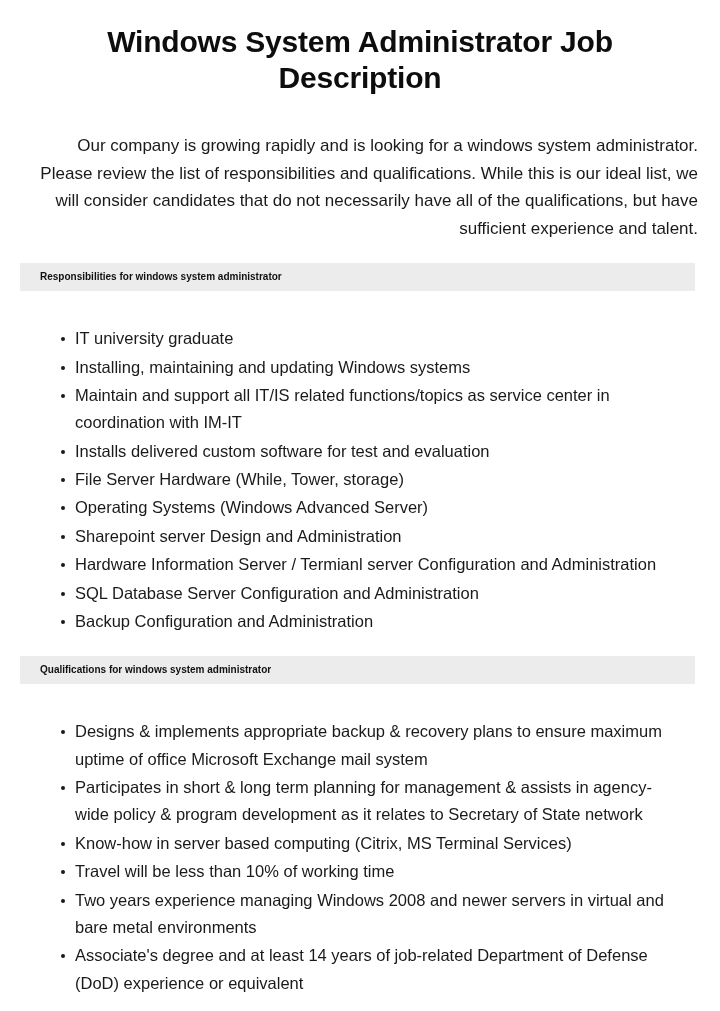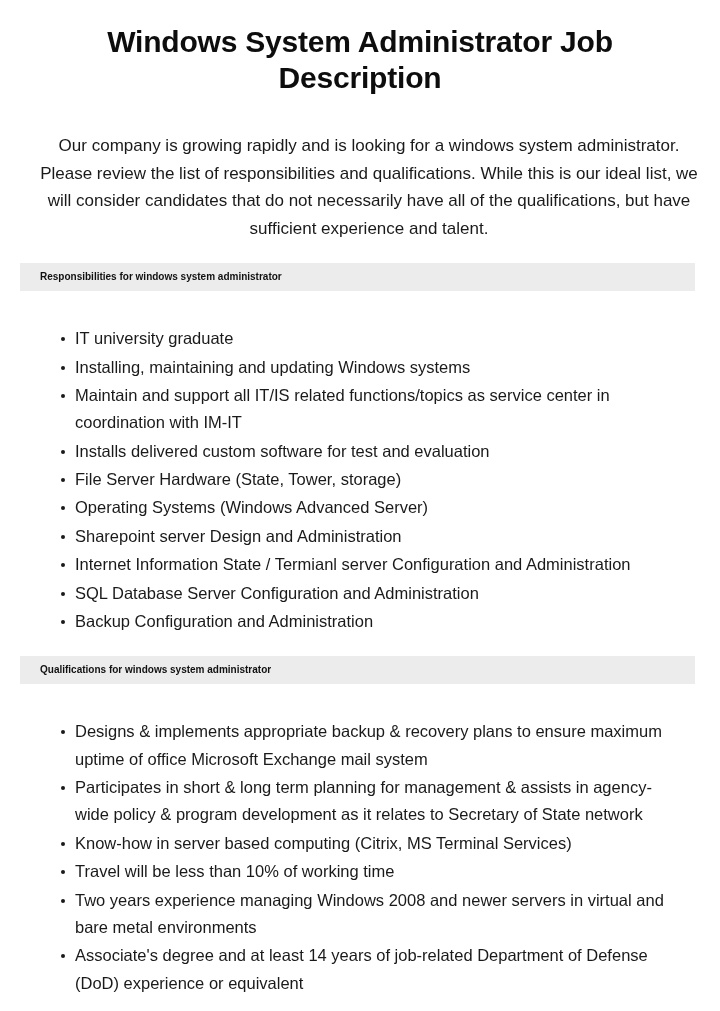--- a/index.html
+++ b/index.html
@@ -32,21 +32,21 @@
     text-align: center;
     letter-spacing: -0.2px;
     color: #0d0d0d;
   }
   .intro {
     margin: 0;
     padding: 20px 22px 0 40px;
     font-size: 17px;
     line-height: 1.62;
     color: #1a1a1a;
-    text-align: center;
+    text-align: right;
   }
   .section-header {
     margin: 21px 25px 0 20px;
     background: #ececec;
     padding: 8px 0 8px 20px;
     font-size: 10px;
     font-weight: 700;
     line-height: 1.2;
     color: #111111;
     box-sizing: border-box;
@@ -91,24 +91,24 @@
 
   <p class="intro">Our company is growing rapidly and is looking for a windows system administrator. Please review the list of responsibilities and qualifications. While this is our ideal list, we will consider candidates that do not necessarily have all of the qualifications, but have sufficient experience and talent.</p>
 
   <div class="section-header">Responsibilities for windows system administrator</div>
 
   <ul class="bullet-list first-list">
     <li class="bullet-item">IT university graduate</li>
     <li class="bullet-item">Installing, maintaining and updating Windows systems</li>
     <li class="bullet-item">Maintain and support all IT/IS related functions/topics as service center in coordination with IM-IT</li>
     <li class="bullet-item">Installs delivered custom software for test and evaluation</li>
-    <li class="bullet-item">File Server Hardware (State, Tower, storage)</li>
+    <li class="bullet-item">File Server Hardware (While, Tower, storage)</li>
     <li class="bullet-item">Operating Systems (Windows Advanced Server)</li>
     <li class="bullet-item">Sharepoint server Design and Administration</li>
-    <li class="bullet-item">Internet Information State / Termianl server Configuration and Administration</li>
+    <li class="bullet-item">Hardware Information Server / Termianl server Configuration and Administration</li>
     <li class="bullet-item">SQL Database Server Configuration and Administration</li>
     <li class="bullet-item">Backup Configuration and Administration</li>
   </ul>
 
   <div class="section-header">Qualifications for windows system administrator</div>
 
   <ul class="bullet-list second-list">
     <li class="bullet-item">Designs &amp; implements appropriate backup &amp; recovery plans to ensure maximum uptime of office Microsoft Exchange mail system</li>
     <li class="bullet-item">Participates in short &amp; long term planning for management &amp; assists in agency-wide policy &amp; program development as it relates to Secretary of State network</li>
     <li class="bullet-item">Know-how in server based computing (Citrix, MS Terminal Services)</li>

